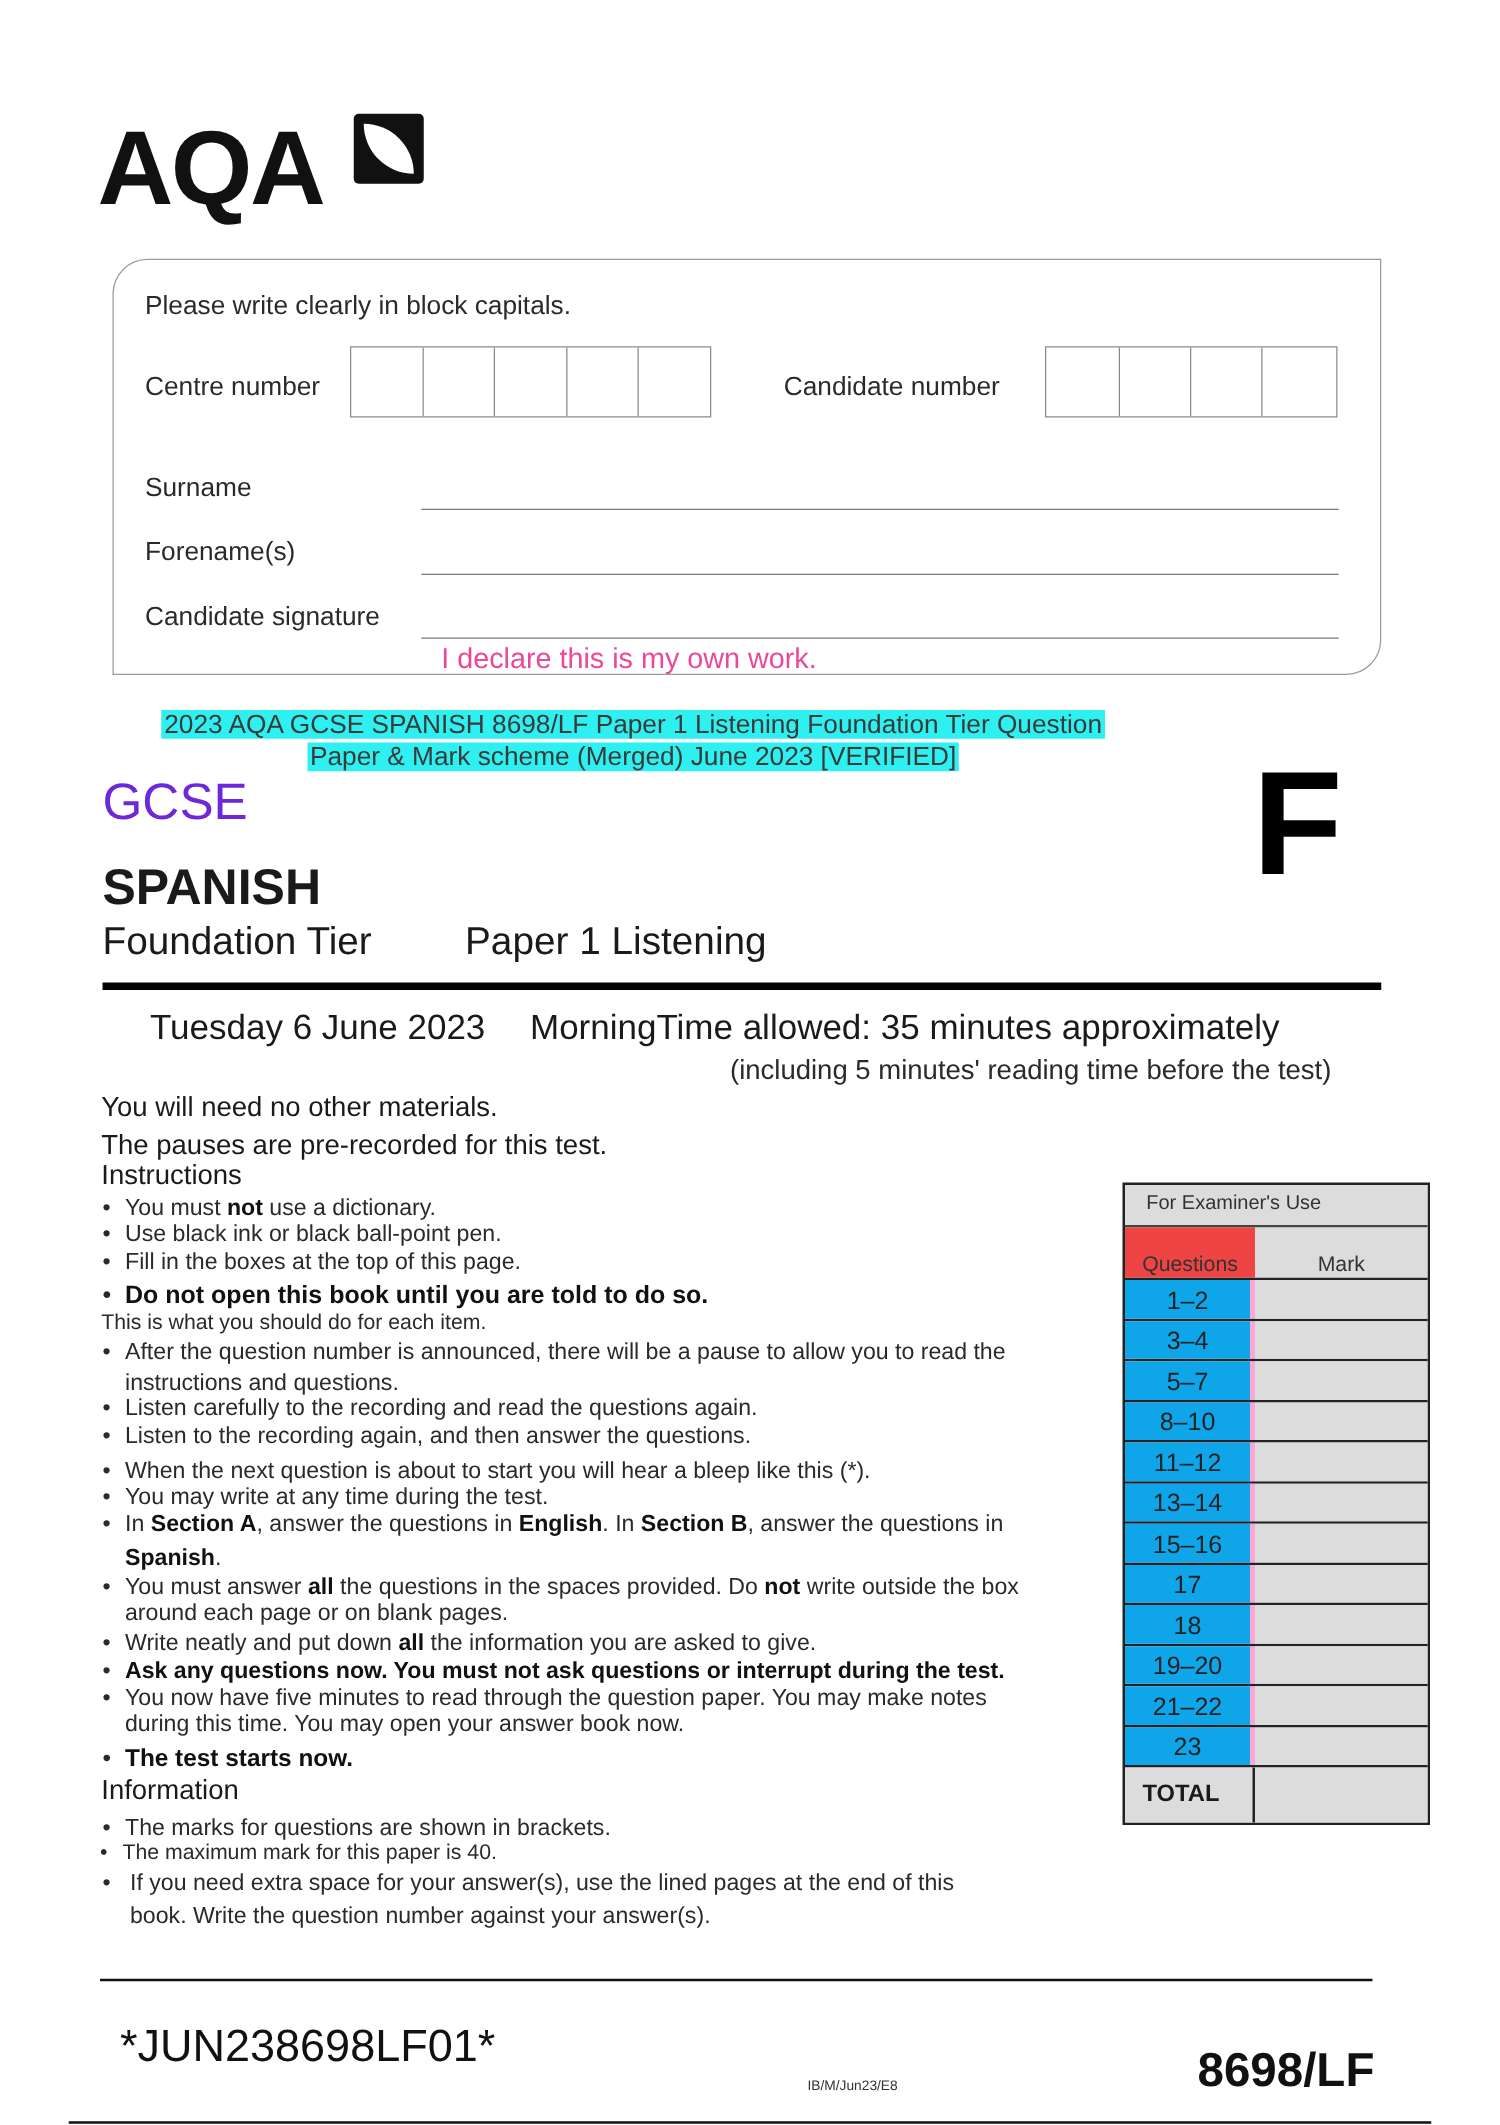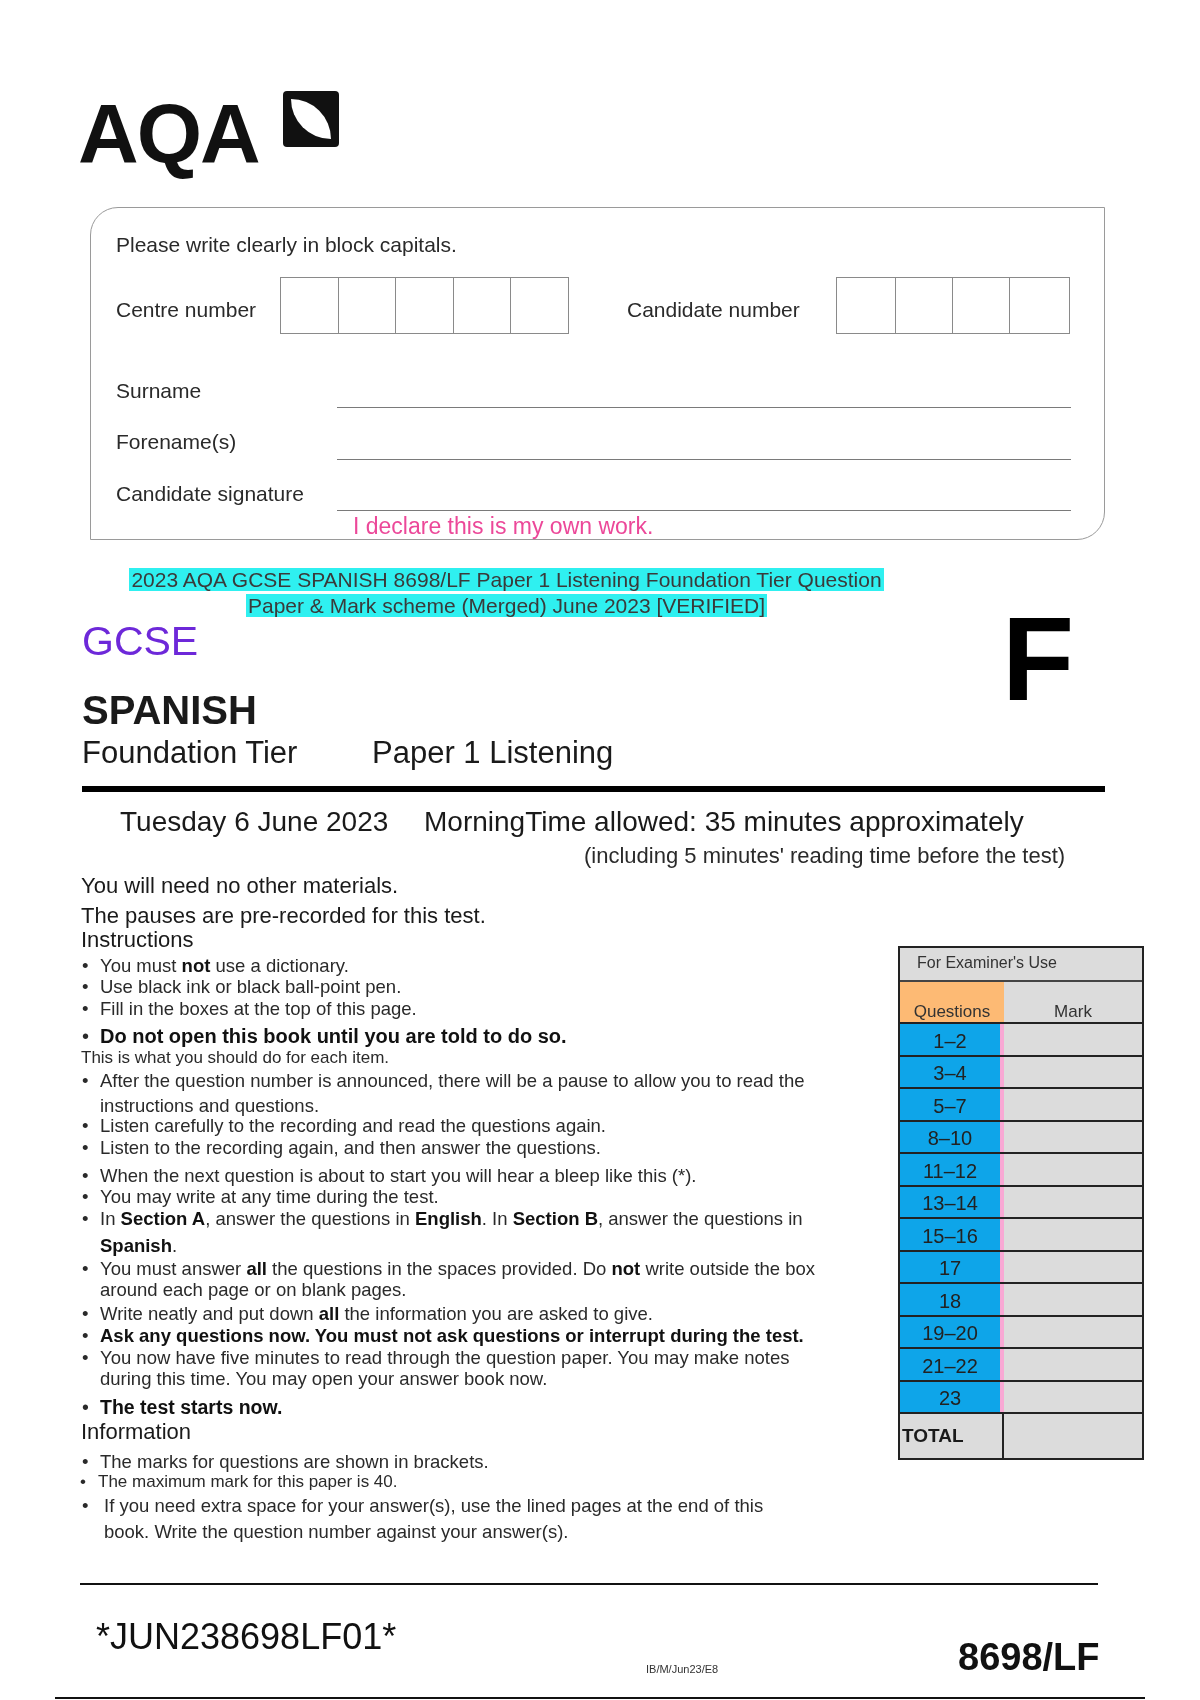--- a/index.html
+++ b/index.html
@@ -35,29 +35,29 @@
   .bold-line { font-size: 22px; font-weight: 400; }
   .heading { font-size: 22px; font-weight: 400; }
   .inst { font-size: 18.5px; color: #2a2a2a; line-height: 21px; }
   .inst .b { font-weight: 700; color: #111; }
   .bullet { position: absolute; left: -18px; }
   
   .exam { left: 898px; top: 946px; width: 246px; border: 2px solid #222; box-sizing: border-box; }
   .exam-head { height: 32px; background: #dcdcdc; border-bottom: 2px solid #444; font-size: 16px; color: #333;
                line-height: 30px; padding-left: 17px; }
   .exam-cols { display: flex; height: 40px; border-bottom: 2px solid #222; font-size: 17px; color: #333; }
-  .exam-cols .q { width: 104px; background: #fdba74; display: flex; align-items: flex-end; justify-content: center; padding-bottom: 0; }
+  .exam-cols .q { width: 104px; background: #ef4444; display: flex; align-items: flex-end; justify-content: center; padding-bottom: 0; }
   .exam-cols .m { flex: 1; background: #dcdcdc; display: flex; align-items: flex-end; justify-content: center; }
   .exam-row { display: flex; height: 32.5px; border-bottom: 2px solid #222; box-sizing: border-box; }
   .exam-row .q { width: 104px; border-right: 4px solid #f9a8d4; background: #0ea5e9; font-size: 20px; color: #222;
                  display: flex; align-items: flex-end; justify-content: center; padding-bottom: 2px; box-sizing: border-box; }
   .exam-row .m { flex: 1; background: #dcdcdc; }
   .exam-total { display: flex; height: 44px; }
   .exam-total .q { width: 104px; border-right: 2px solid #222; background: #dcdcdc; font-size: 19px; font-weight: 700;
-                   display: flex; align-items: center; padding-left: 2px; box-sizing: border-box; }
+                   display: flex; align-items: center; padding-left: 14px; box-sizing: border-box; }
   .exam-total .m { flex: 1; background: #dcdcdc; }
   
   .rule-foot { left: 80px; top: 1583px; width: 1018px; height: 2px; background: #111; }
   .barcode-text { left: 96px; top: 1616px; font-size: 36px; color: #111; }
   .ref { left: 646px; top: 1663px; font-size: 11px; color: #333; }
   .code { left: 958px; top: 1636px; font-size: 38px; font-weight: 700; color: #111; }
   .rule-bottom { left: 55px; top: 1697px; width: 1090px; height: 2px; background: #111; }
 </style>
 </head>
 <body>

